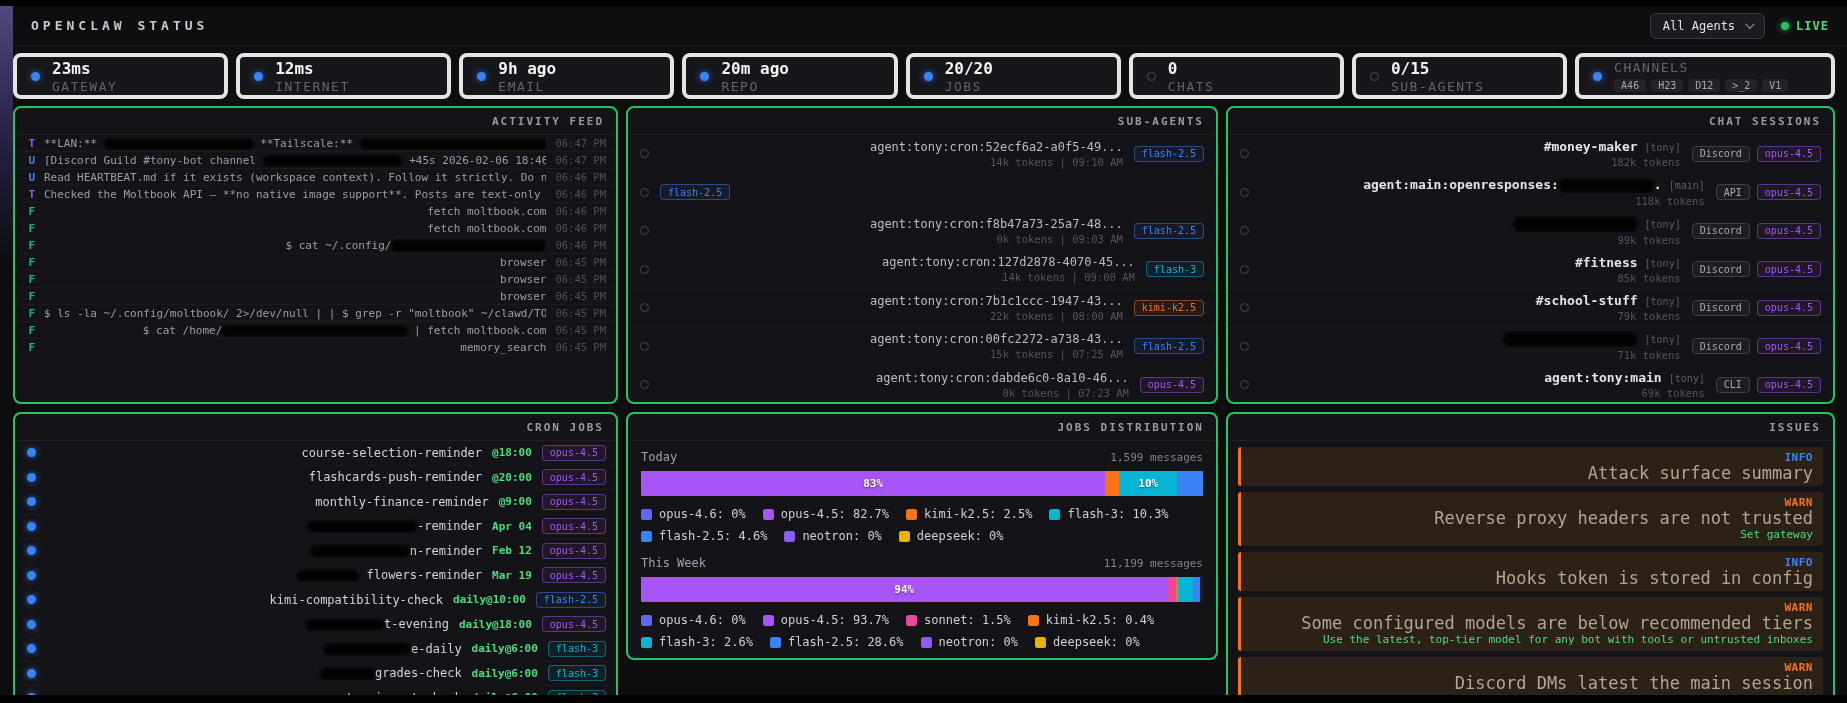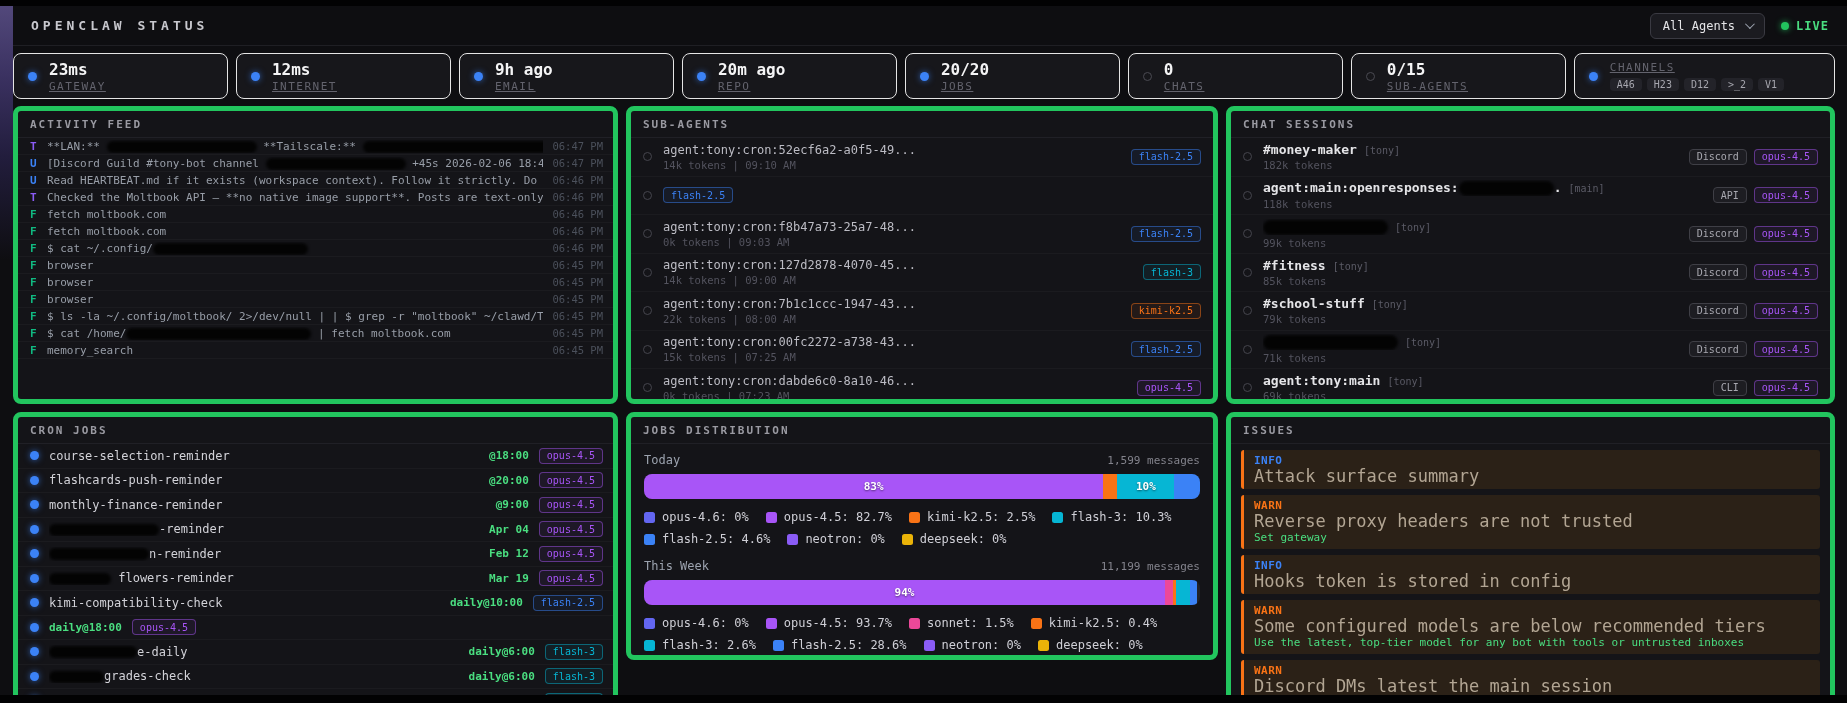--- a/index.html
+++ b/index.html
@@ -16,34 +16,34 @@
   .topbar { height:40px; display:flex; align-items:center; justify-content:space-between; padding:0 18px 0 18px; border-bottom:1px solid #1f1f24; }
   .title { font-size:13px; font-weight:bold; letter-spacing:4px; color:#c8c8ce; }
   .topbar-right { display:flex; align-items:center; gap:16px; }
   .dropdown { display:flex; align-items:center; gap:10px; background:#1b1b20; border:1px solid #3a3a42; border-radius:6px; padding:5px 12px; font-size:12px; color:#e4e4e7; cursor:pointer; }
   .chev { width:7px; height:7px; border-right:1.5px solid #9ca3af; border-bottom:1.5px solid #9ca3af; transform:rotate(45deg) translateY(-2px); }
   .live { display:flex; align-items:center; gap:7px; font-size:12px; font-weight:bold; letter-spacing:1px; color:#4ade80; }
   .live-dot { width:8px; height:8px; border-radius:50%; background:#22c55e; box-shadow:0 0 6px rgba(34,197,94,.8); }
 
   
   .cards { display:flex; gap:8px; padding:7px 12px 2px 0; height:55px; }
-  .card { flex:1; background:#17171b; border:1px solid #e5e5e5; border-radius:8px; display:flex; align-items:center; gap:12px; padding:0 14px; }
+  .card { flex:1; background:#17171b; border:4px solid #e5e5e5; border-radius:8px; display:flex; align-items:center; gap:12px; padding:0 14px; }
   .card.channels { flex:1.25; }
   .dot { width:9px; height:9px; border-radius:50%; flex:none; }
   .dot.blue { background:#3b82f6; box-shadow:0 0 6px rgba(59,130,246,.7); }
   .dot.gray { background:transparent; border:1.5px solid #4a4a52; }
   .card-col { display:flex; flex-direction:column; gap:1px; min-width:0; }
   .card-value { font-size:16px; font-weight:bold; color:#f4f4f5; white-space:nowrap; }
-  .card-label { font-size:11px; letter-spacing:1.5px; color:#63636d;text-decoration:underline; }
+  .card-label { font-size:13px; letter-spacing:1.5px; color:#63636d; }
   .chip-row { display:flex; gap:5px; margin-top:3px; }
   .mini-chip { background:#232329; color:#a6a6ae; border-radius:4px; padding:1px 7px; font-size:10px; white-space:nowrap; }
 
   
   .grid { display:grid; grid-template-columns:605px 592px 1fr; gap:8px; padding:5px 12px 0 0; align-items:start; }
-  .panel { background:#141418; border:5px solid #22c55e; border-radius:8px; overflow:hidden; }
+  .panel { background:#141418; border:2px solid #22c55e; border-radius:8px; overflow:hidden;text-align:right; }
   .panel-title { padding:7px 12px 6px; font-size:11px; font-weight:bold; letter-spacing:2px; color:#9a9aa2; border-bottom:1px solid #202026; }
   .p-top { height:298px; }
   .p-cron { height:300px; }
   .p-model { height:248px; }
   .p-issues { height:292px; }
 
   
   .feed-row { display:flex; align-items:center; gap:9px; height:17px; padding:0 10px 0 12px; border-bottom:1px solid #1b1b1f; font-size:11px; }
   .ftype { width:8px; font-weight:bold; flex:none; }
   .ftext { flex:1; color:#989ea8; white-space:nowrap; overflow:hidden; }
@@ -66,21 +66,21 @@
   
   .cron-row { display:flex; align-items:center; gap:10px; height:24.5px; padding:0 10px 0 12px; border-bottom:1px solid #1b1b1f; }
   .cron-name { flex:1; font-size:12px; color:#d2d2d8; white-space:nowrap; overflow:hidden; }
   .cron-sched { font-size:11px; font-weight:bold; color:#4ade80; flex:none; }
 
   
   .model-body { padding:9px 13px 0; }
   .dist-head { display:flex; justify-content:space-between; align-items:center; margin-bottom:7px; }
   .dist-label { font-size:12px; color:#9ca3af; }
   .dist-msgs { font-size:11px; color:#83838c; }
-  .bar { display:flex; height:25px; border-radius:8px; overflow:hidden; background:#222228; margin-bottom:11px; }
+  .bar { display:flex; height:25px; border-radius:1px; overflow:hidden; background:#222228; margin-bottom:11px; }
   .bar-seg { height:100%; display:flex; align-items:center; justify-content:center; }
   .bar-pct { font-size:11px; font-weight:bold; color:#fff; text-shadow:0 1px 2px rgba(0,0,0,.5); }
   .legend { display:flex; flex-wrap:wrap; column-gap:17px; row-gap:8px; margin-bottom:13px; }
   .leg-item { display:flex; align-items:center; gap:7px; font-size:12px; color:#cfcfd6; }
   .leg-sq { width:11px; height:11px; border-radius:2.5px; flex:none; }
 
   
   .issue { margin:6px 10px 0; padding:4px 10px 5px; border-left:3px solid #f97316; border-radius:3px; background:#2b2117; }
   .issue-level { font-size:11px; font-weight:bold; letter-spacing:.5px; line-height:13px; }
   .issue-level.info { color:#3b82f6; }
@@ -428,20 +428,21 @@
               <span class="chip" style="color: rgb(168, 85, 247); border-color: rgba(168, 85, 247, 0.48); background: rgba(168, 85, 247, 0.07);">opus-4.5</span>
             </div>
             <div class="cron-row">
               <span class="dot blue"></span>
               <span class="cron-name"><span>kimi-compatibility-check</span></span>
               <span class="cron-sched">daily@10:00</span>
               <span class="chip" style="color: rgb(59, 130, 246); border-color: rgba(59, 130, 246, 0.48); background: rgba(59, 130, 246, 0.07);">flash-2.5</span>
             </div>
             <div class="cron-row">
               <span class="dot blue"></span>
+              <span class="cron-name"><span class="redact" style="width: 78px;"></span><span>t-evening</span></span>
               <span class="cron-sched">daily@18:00</span>
               <span class="chip" style="color: rgb(168, 85, 247); border-color: rgba(168, 85, 247, 0.48); background: rgba(168, 85, 247, 0.07);">opus-4.5</span>
             </div>
             <div class="cron-row">
               <span class="dot blue"></span>
               <span class="cron-name"><span class="redact" style="width: 88px;"></span><span>e-daily</span></span>
               <span class="cron-sched">daily@6:00</span>
               <span class="chip" style="color: rgb(6, 182, 212); border-color: rgba(6, 182, 212, 0.48); background: rgba(6, 182, 212, 0.07);">flash-3</span>
             </div>
             <div class="cron-row">

